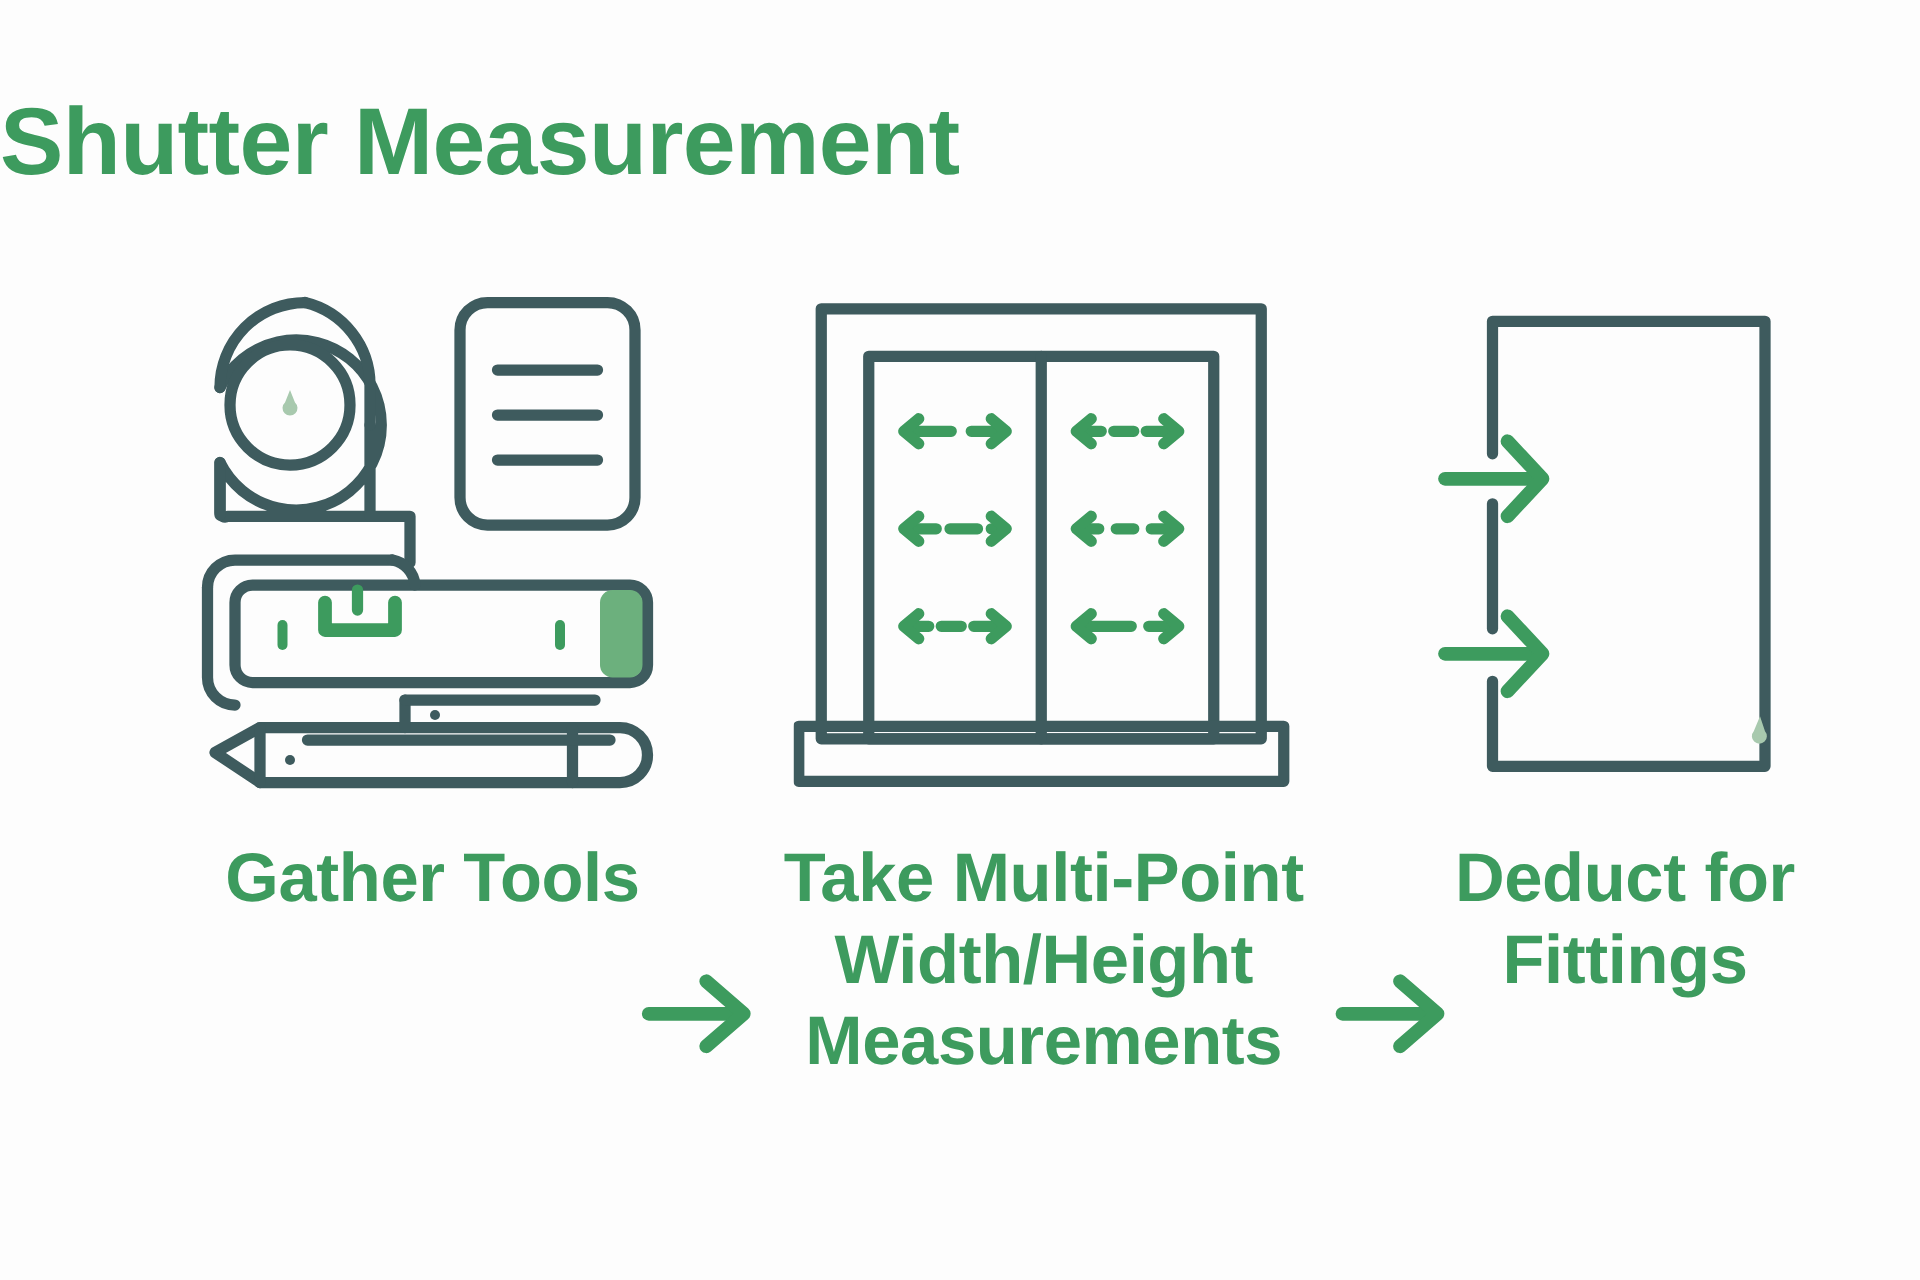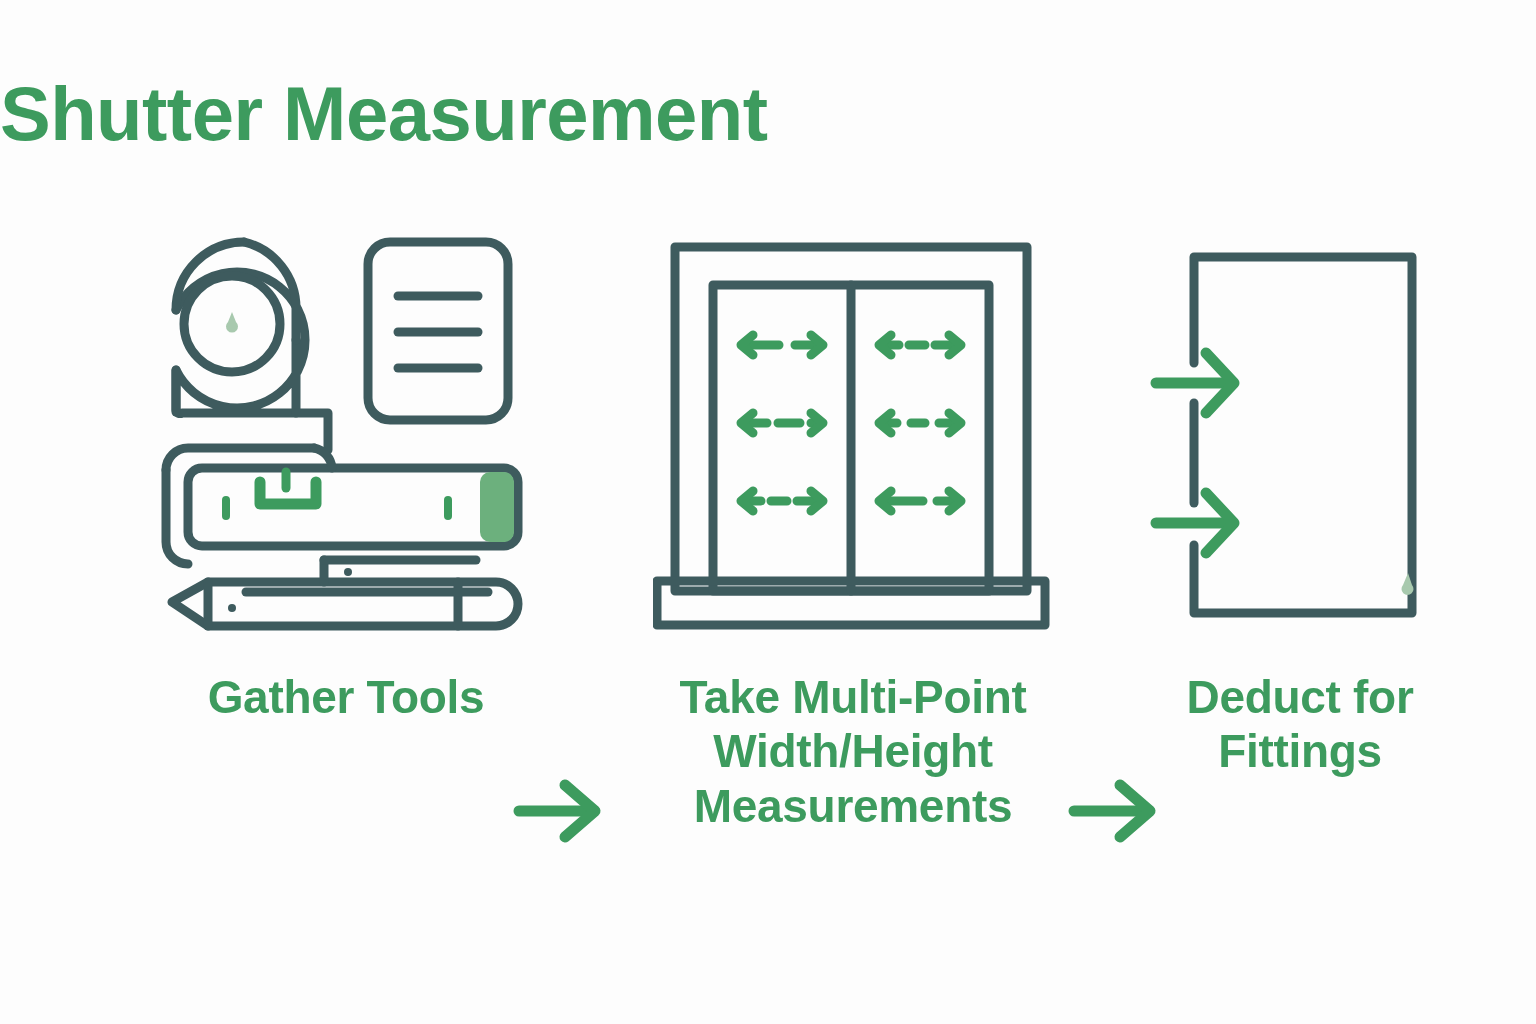--- a/index.html
+++ b/index.html
@@ -51,28 +51,28 @@
     display: flex;
     align-items: center;
     justify-content: center;
   }
   .step-label {
     position: absolute;
     left: 0;
     width: 100%;
     top: 450px;
     text-align: center;
-    font-size: 46px;
+    font-size: 55px;
     font-weight: bold;
     color: #3d9b5e;
     line-height: 1.18;
     letter-spacing: -0.3px;
   }
   #step-1 { left: 96px;  width: 500px; }
-  #step-2 { left: 628px; width: 450px; }
+  #step-2 { left: 610px; width: 450px; }
   #step-3 { left: 1100px; width: 400px; }
 
   .connector {
     position: absolute;
     width: 120px;
     height: 90px;
   }
   #connector-1 { left: 505px;  top: 765px; }
   #connector-2 { left: 1060px; top: 765px; }
 </style>

